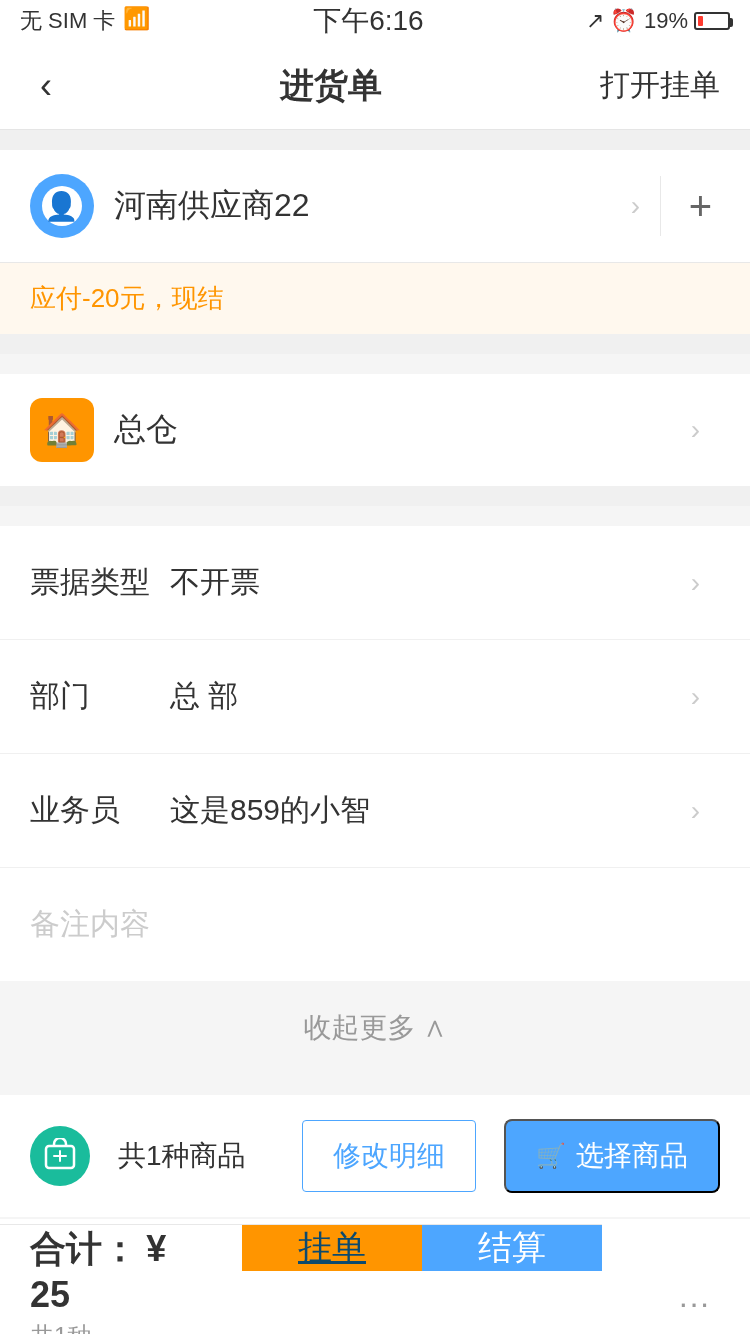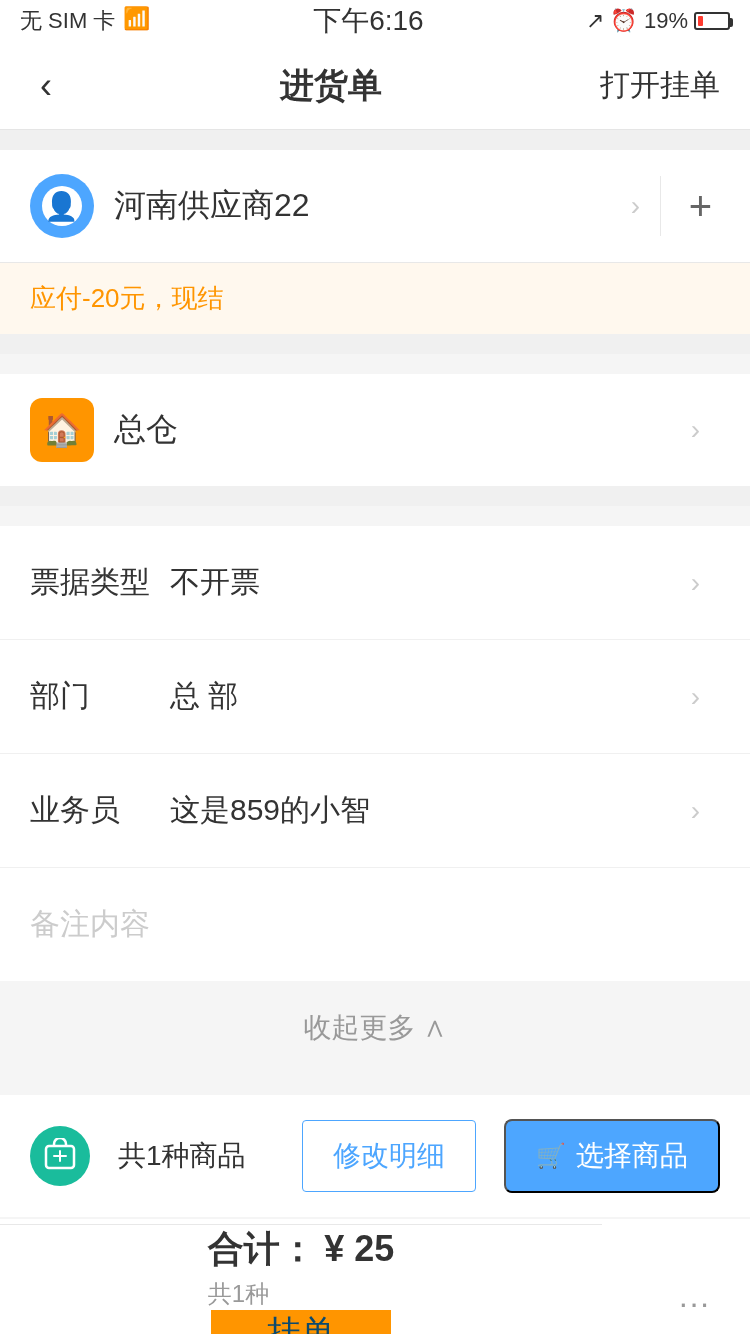--- a/index.html
+++ b/index.html
@@ -295,24 +295,23 @@
     }
 
     
     .bottom-bar {
       position: fixed;
       bottom: 0;
       left: 0;
       width: 602px;
       height: 110px;
       display: flex;
-      align-items: center;
+      align-items: flex-start;
       background: #fff;
       border-top: 1px solid #e8e8e8;
-      flex-direction: column;
     }
     .bottom-total {
       flex: 1;
       display: flex;
       flex-direction: column;
       justify-content: center;
       padding: 0 30px;
     }
     .total-main {
       font-size: 30px;

